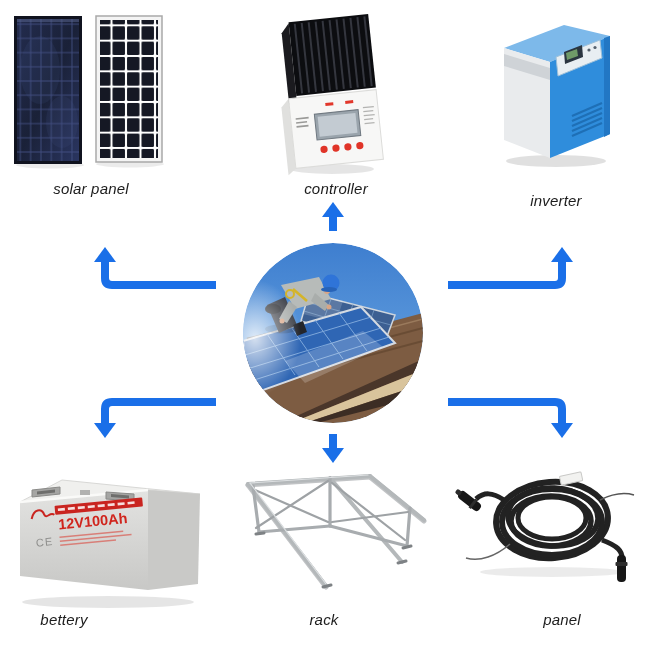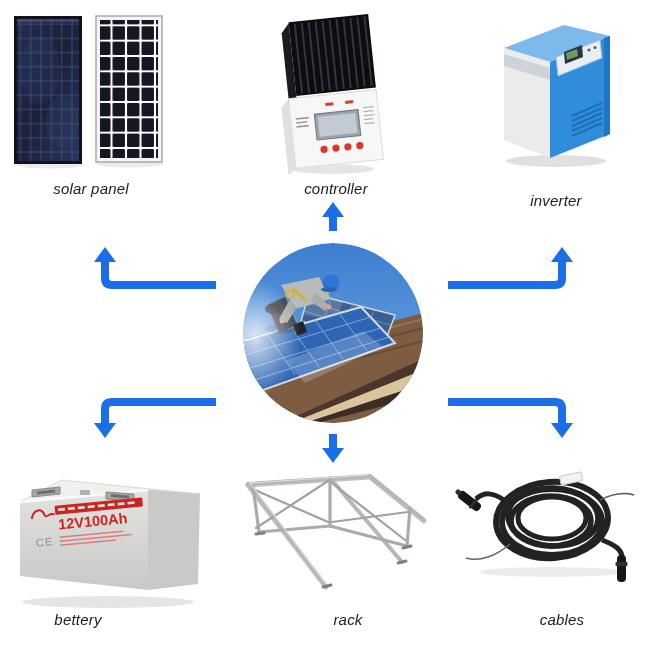--- a/index.html
+++ b/index.html
@@ -127,23 +127,23 @@
             <line x1="80" y1="119" x2="110" y2="106"></line>
           <line x1="80" y1="124" x2="110" y2="111"></line>
         </g>
       </g>
     </svg>
   </div>
 
   <div class="lbl" style="left:91px;  top:180px;">solar panel</div>
   <div class="lbl" style="left:336px; top:180px;text-align:center;">controller</div>
   <div class="lbl" style="left:556px; top:192px;">inverter</div>
-  <div class="lbl" style="left:78px;  top:611px;">bettery</div>
-  <div class="lbl" style="left:348px; top:611px;">rack</div>
-  <div class="lbl" style="left:562px; top:611px;">cables</div>
+  <div class="lbl" style="left:64px;  top:611px;">bettery</div>
+  <div class="lbl" style="left:324px; top:611px;">rack</div>
+  <div class="lbl" style="left:562px; top:611px;">panel</div>
 
   <svg class="arrows" viewBox="0 0 650 650">
     <g>
       <path class="shaft" d="M 333,231 L 333,215"></path>
       <polygon class="head" points="322,217 344,217 333,202"></polygon>
     </g>
     <g>
       <path class="shaft" d="M 333,434 L 333,450"></path>
       <polygon class="head" points="322,448 344,448 333,463"></polygon>
     </g>

